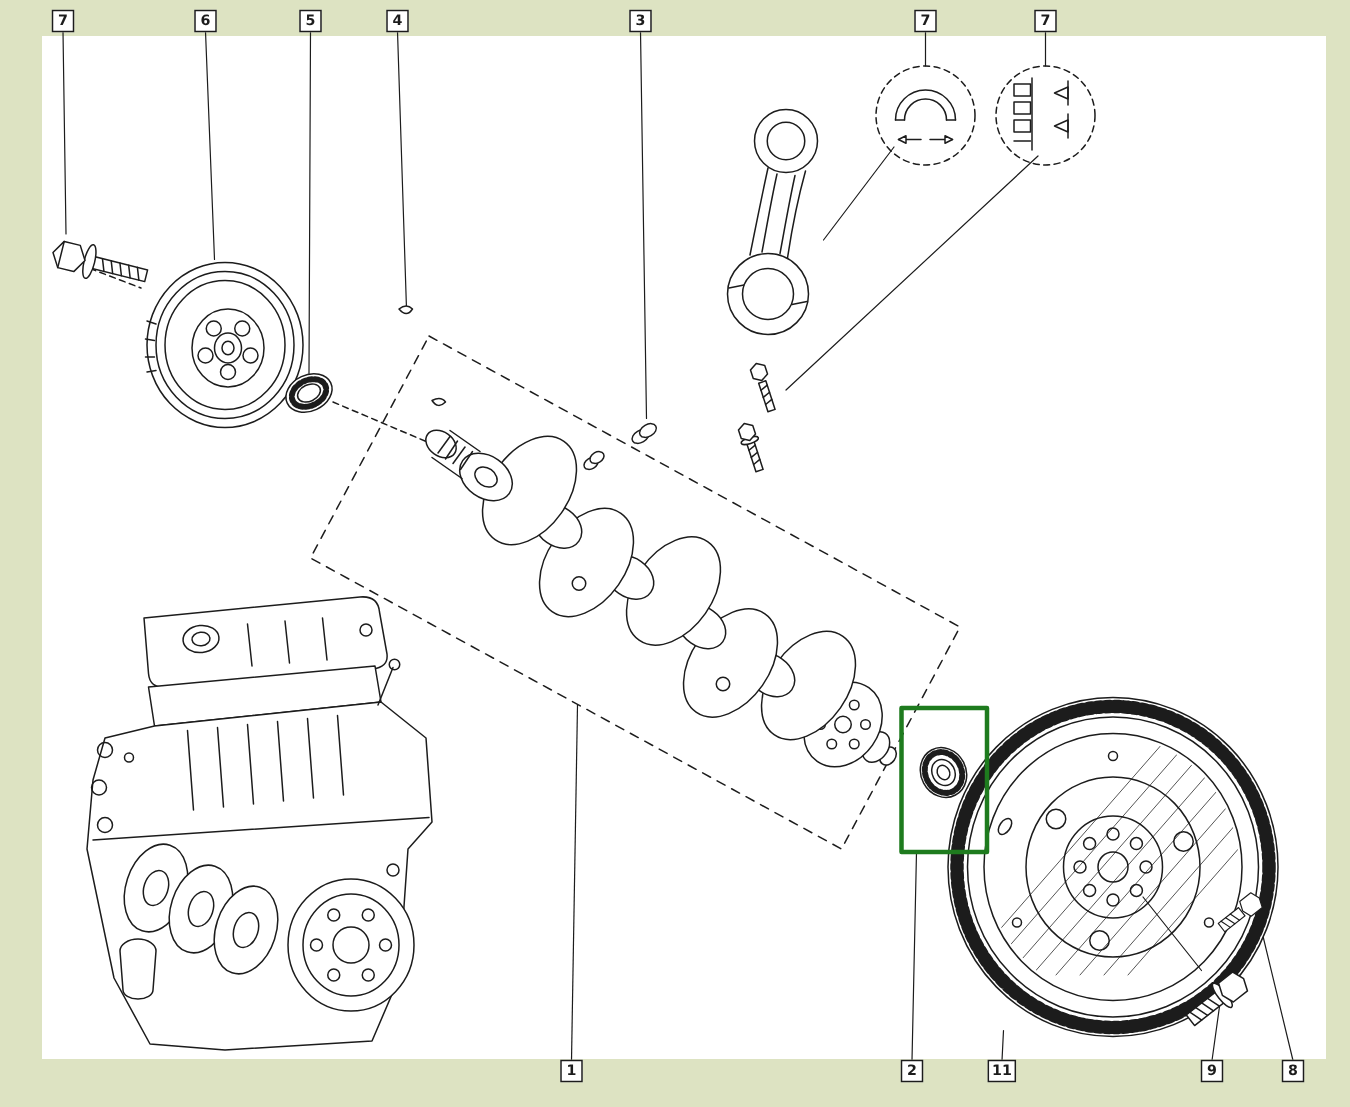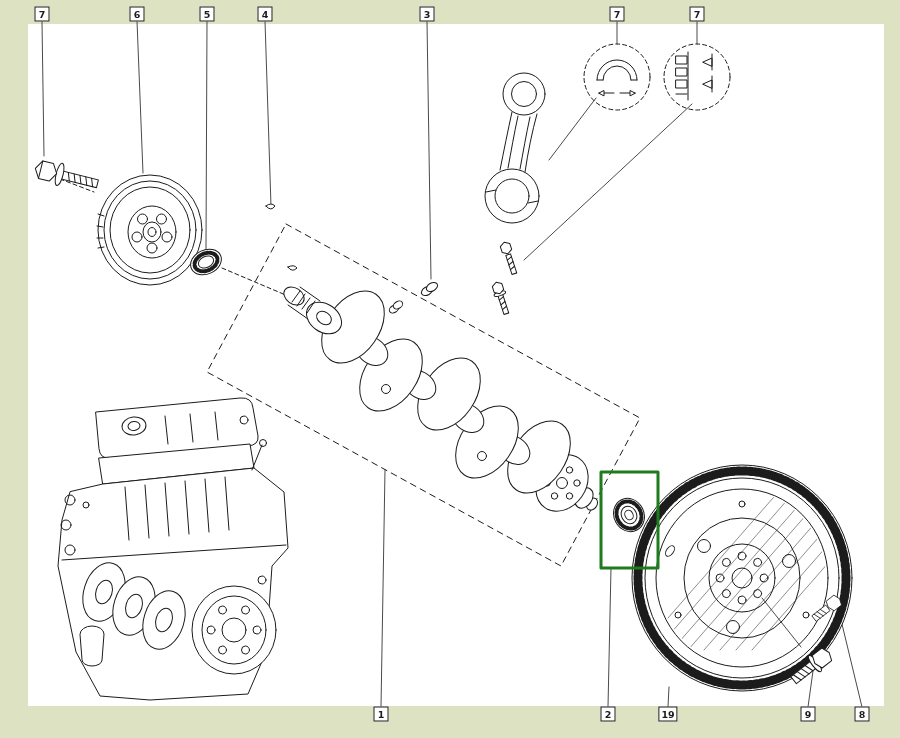--- a/index.html
+++ b/index.html
@@ -300,17 +300,17 @@
 
 <div class="callout" style="left:42px;top:14px">7</div>
 <div class="callout" style="left:137px;top:14px">6</div>
 <div class="callout" style="left:207px;top:14px">5</div>
 <div class="callout" style="left:265px;top:14px">4</div>
 <div class="callout" style="left:427px;top:14px">3</div>
 <div class="callout" style="left:617px;top:14px">7</div>
 <div class="callout" style="left:697px;top:14px">7</div>
 <div class="callout" style="left:381px;top:714px">1</div>
 <div class="callout" style="left:608px;top:714px">2</div>
-<div class="callout" style="left:668px;top:714px">19</div>
+<div class="callout" style="left:668px;top:714px">11</div>
 <div class="callout" style="left:808px;top:714px">9</div>
 <div class="callout" style="left:862px;top:714px">8</div>
 
 </div>
 
 </body></html>

